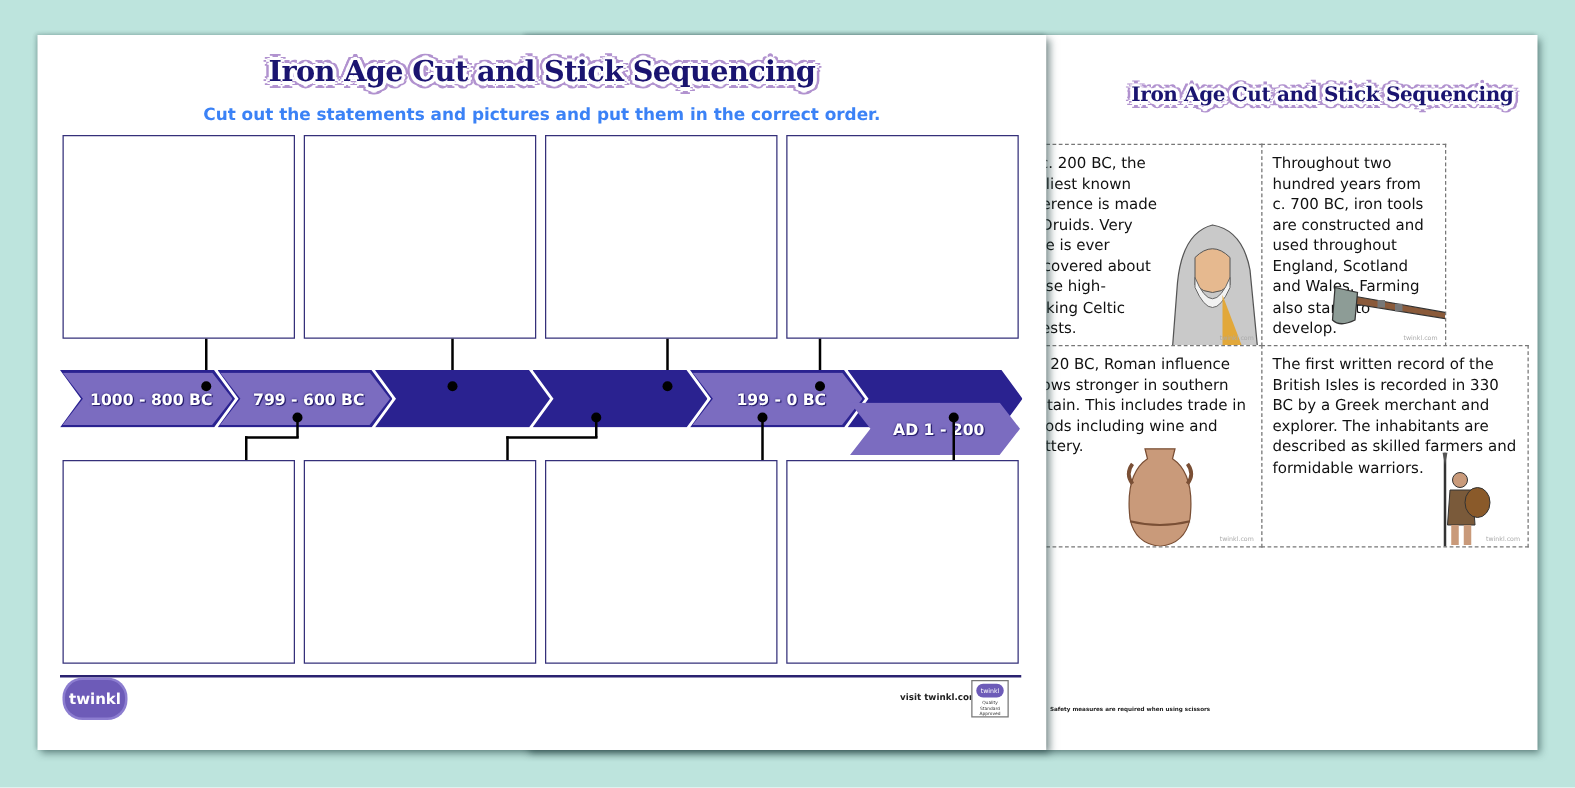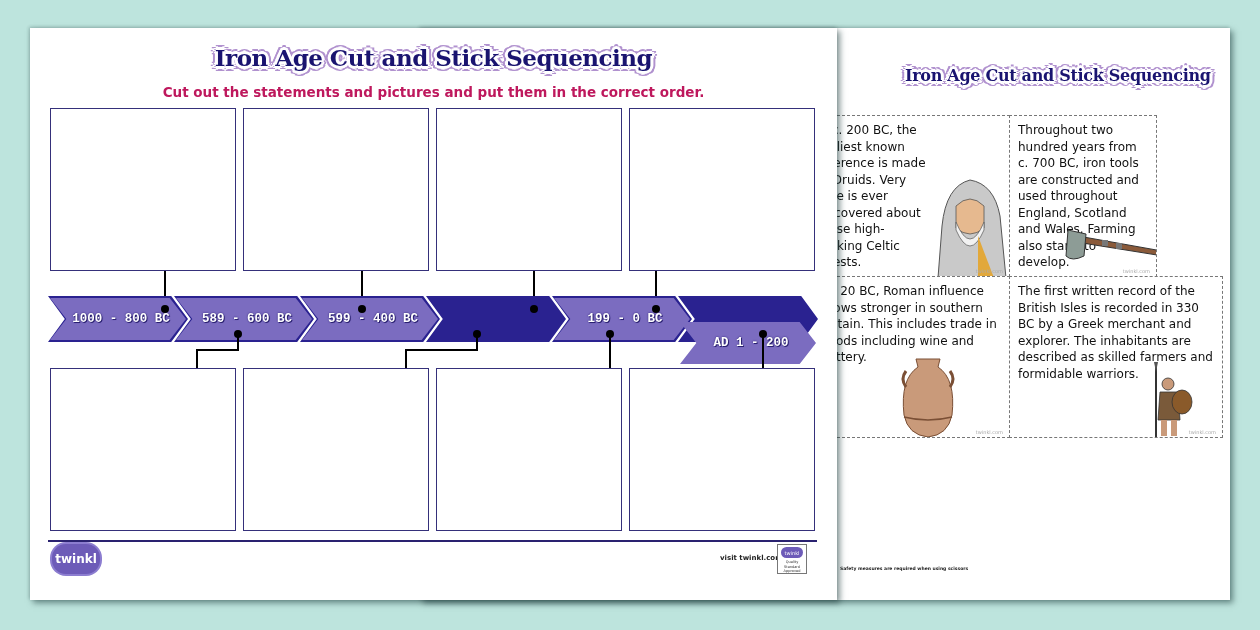--- a/index.html
+++ b/index.html
@@ -26,33 +26,33 @@
     -webkit-text-stroke: 0;
     text-shadow:
       -2px -2px 0 #fff, 2px -2px 0 #fff, -2px 2px 0 #fff, 2px 2px 0 #fff,
       -3px 0 0 #fff, 3px 0 0 #fff, 0 -3px 0 #fff, 0 3px 0 #fff,
       -4px -3px 0 #b192cf, 4px -3px 0 #b192cf, -4px 3px 0 #b192cf, 4px 3px 0 #b192cf,
       -5px 0 0 #b192cf, 5px 0 0 #b192cf, 0 -5px 0 #b192cf, 0 5px 0 #b192cf;
   }
   #p1-title { left: 0; width: 807px; text-align: center; top: 16px; font-size: 23px; letter-spacing: -0.5px; }
   #p1-sub {
     position: absolute; left: 0; width: 807px; text-align: center; top: 56px;
-    font-size: 13.5px; font-weight: bold; color: #be185d;
+    font-size: 13.5px; font-weight: bold; color: #3b82f6;
   }
   .box {
     position: absolute; border: 1.5px solid #35307a; background: #fff;
   }
   .arrow-bar {
     position: absolute; top: 270px; left: 18px; height: 42px; width: 770px;
   }
   .chev {
     position: absolute; top: 0; height: 42px;
     background: #7b6cc0;
     clip-path: polygon(0 0, 88% 0, 100% 50%, 88% 100%, 0 100%, 12% 50%);
-    display: flex; align-items: center; justify-content: center; font-family: Liberation Mono, monospace;
+    display: flex; align-items: center; justify-content: center;
   }
   .chev .lbl {
     color: #fff; font-weight: bold; font-size: 12.5px;
     text-shadow: 0 0 2px #2a2070, 1px 1px 0 #2a2070;
     padding-left: 6px;
   }
   .chev-border {
     position: absolute; top: -2px; height: 46px;
     background: #2a2290;
     clip-path: polygon(0 0, 88% 0, 100% 50%, 88% 100%, 0 100%, 12% 50%);
@@ -169,26 +169,23 @@
   <div class="conn" style="left:625px; top:243px; width:2px; height:38px;"></div>
   <div class="dot" style="left:622px; top:277px;"></div>
 
   <div class="arrow-bar">
     <div class="chev-border" style="left:0; width:140px;"></div>
     <div class="chev" style="left:2px; width:136px;">
         <span class="lbl">1000 - 800 BC</span>
       </div>
     <div class="chev-border" style="left:126px; width:140px;"></div>
     <div class="chev" style="left:128px; width:136px;">
-        <span class="lbl">589 - 600 BC</span>
+        <span class="lbl">799 - 600 BC</span>
       </div>
     <div class="chev-border" style="left:252px; width:140px;"></div>
-    <div class="chev" style="left:254px; width:136px;">
-        <span class="lbl">599 - 400 BC</span>
-      </div>
     <div class="chev-border" style="left:378px; width:140px;"></div>
     <div class="chev-border" style="left:504px; width:140px;"></div>
     <div class="chev" style="left:506px; width:136px;">
         <span class="lbl">199 - 0 BC</span>
       </div>
     <div class="chev-border" style="left:630px; width:140px;"></div>
     <div class="chev" style="left:632px; width:136px;margin-top:24px;">
         <span class="lbl">AD 1 - 200</span>
       </div>
   </div>

